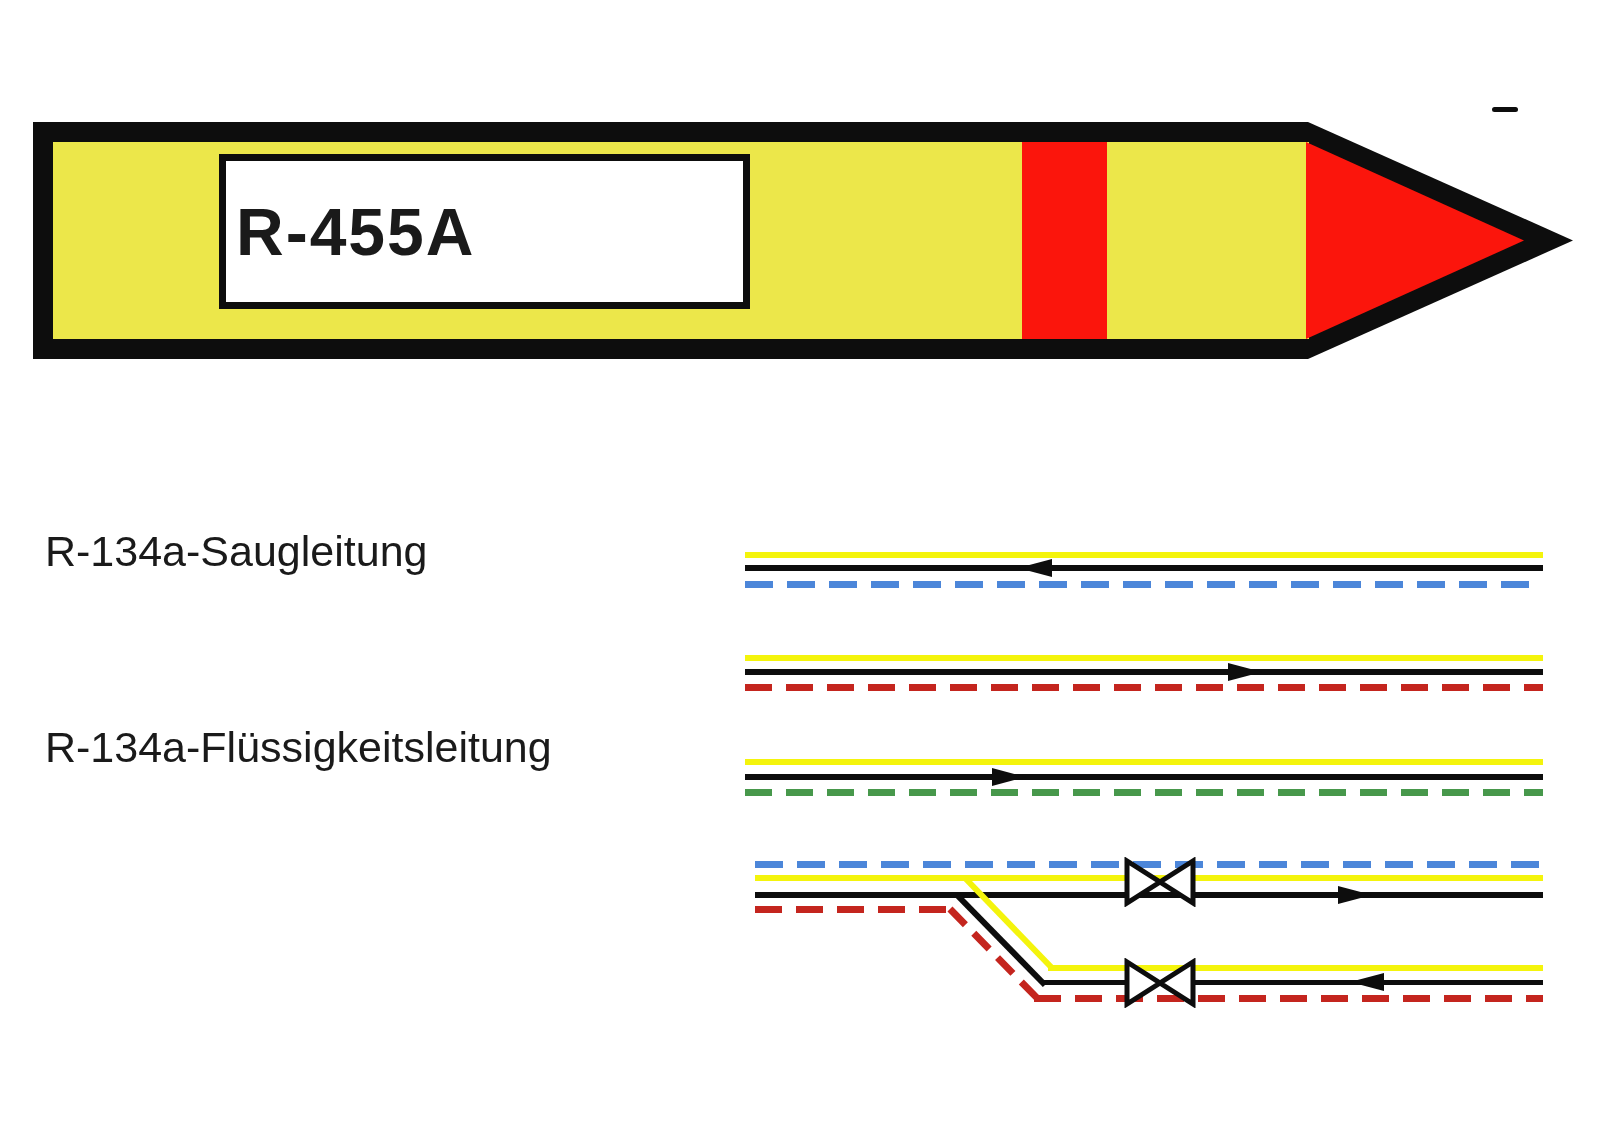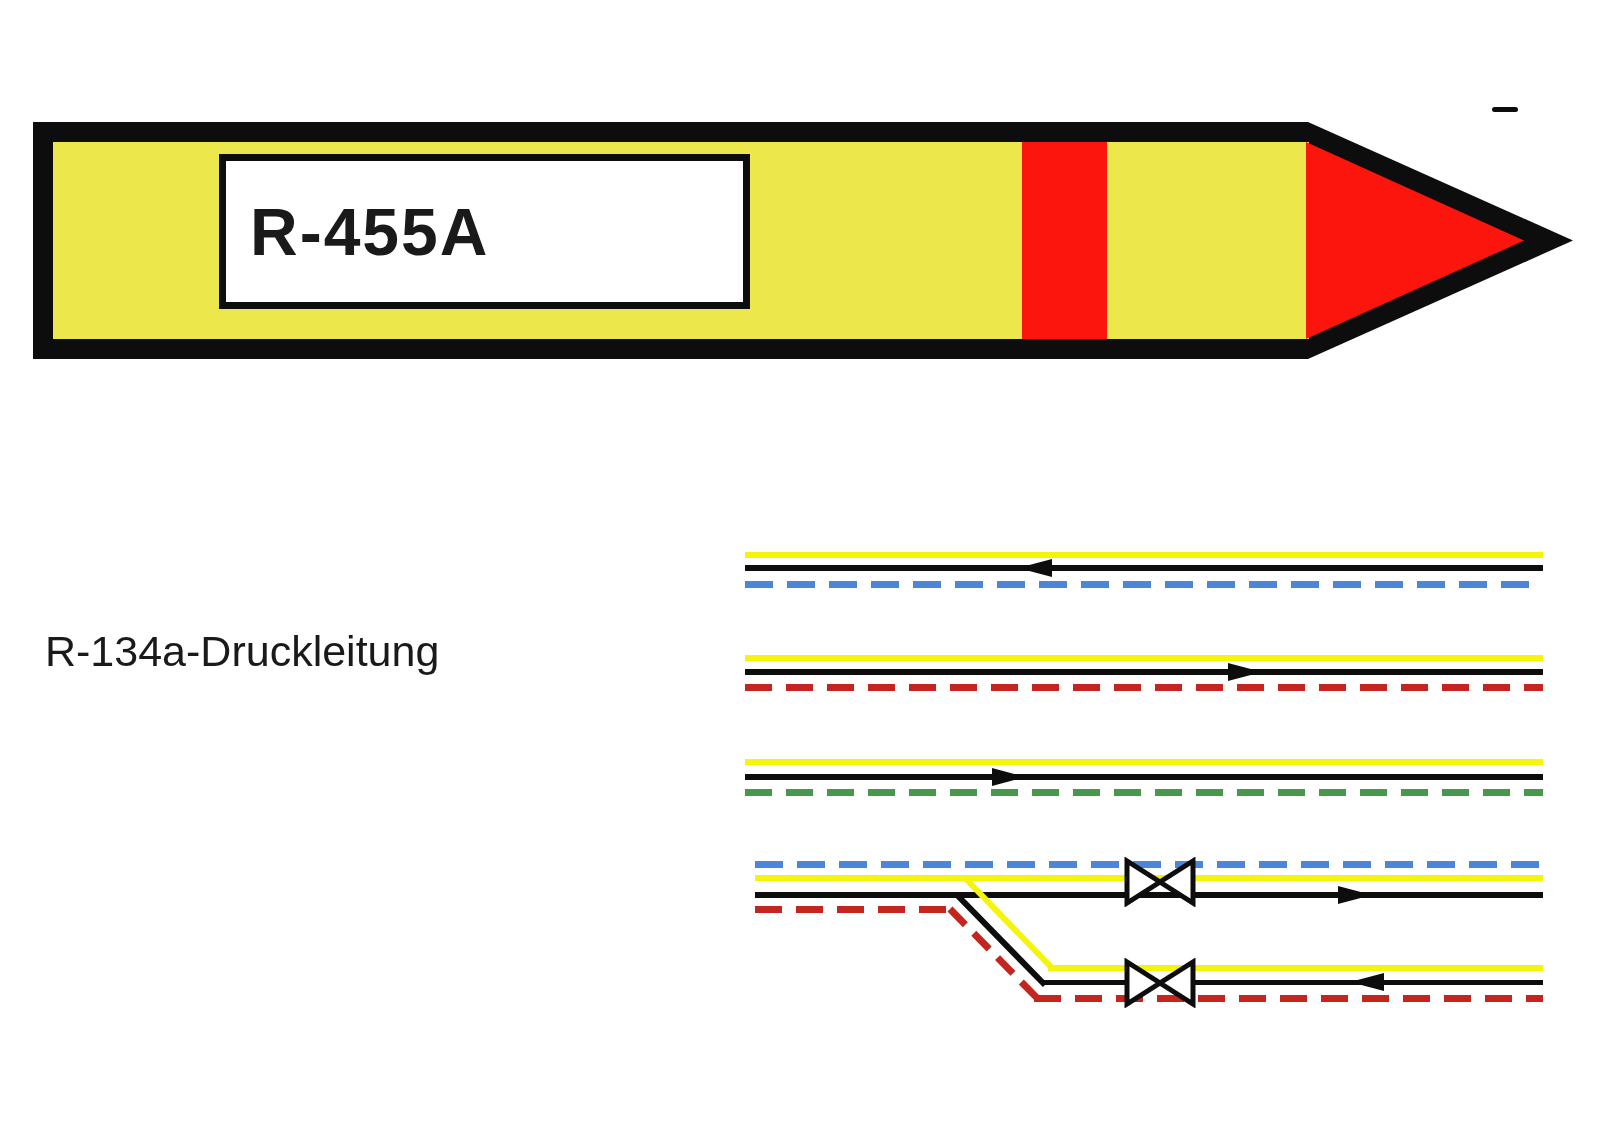--- a/index.html
+++ b/index.html
@@ -10,21 +10,21 @@
   
   .banner-outline{left:33px;top:122px;width:1540px;height:237px;background:var(--ink);
     clip-path:polygon(0 0,1275px 0,100% 50%,1275px 100%,0 100%);}
   .banner-fill{left:53px;top:142px;width:1256px;height:197px;background:var(--banner-yellow);}
   .banner-stripe{left:1022px;top:142px;width:85px;height:197px;background:var(--banner-red);}
   .banner-tip{left:1306px;top:142px;width:218px;height:197px;background:var(--banner-red);
     clip-path:polygon(0 0,100% 50%,0 100%);}
   .banner-label-box{left:219px;top:154px;width:531px;height:155px;background:#ffffff;
     border:7px solid var(--ink);box-sizing:border-box;display:flex;align-items:center;}
   .banner-label-text{font-size:66px;font-weight:700;color:var(--label-text);
-    padding-left:24px;letter-spacing:2px;}
+    padding-left:10px;letter-spacing:2px;}
   .stray-mark{left:1492px;top:107px;width:26px;height:5px;background:var(--ink);border-radius:3px;}
 
   
   .legend-label{left:45px;font-size:43px;line-height:1.15;color:var(--label-text);white-space:nowrap;}
 
   
   .hl{height:6px;}
   .solid-yellow{background:var(--line-yellow);}
   .solid-black{background:var(--ink);}
   .dash{height:7px;}
@@ -48,21 +48,22 @@
 
   <div class="abs banner-outline"></div>
   <div class="abs banner-fill"></div>
   <div class="abs banner-stripe"></div>
   <div class="abs banner-tip"></div>
   <div class="abs banner-label-box">
     <span class="banner-label-text">R-455A</span>
   </div>
   <div class="abs stray-mark"></div>
 
-  <div class="abs legend-label" style="top:627px">R-134a-Druckleitung</div>
+  <div class="abs legend-label" style="top:527px">R-134a-Saugleitung</div>
+  <div class="abs legend-label" style="top:723px">R-134a-Flüssigkeitsleitung</div>
 
   <div class="abs hl solid-yellow" style="left:745px;top:552px;width:798px"></div>
   <div class="abs hl solid-black" style="left:745px;top:565px;width:798px"></div>
   <div class="abs arr arr-l" style="left:1018px;top:559px"></div>
   <div class="abs dash dash-blue" style="left:745px;top:581px;width:798px"></div>
 
   <div class="abs hl solid-yellow" style="left:745px;top:655px;width:798px"></div>
   <div class="abs hl solid-black" style="left:745px;top:669px;width:798px"></div>
   <div class="abs arr arr-r" style="left:1228px;top:663px"></div>
   <div class="abs dash dash-red" style="left:745px;top:684px;width:798px"></div>

